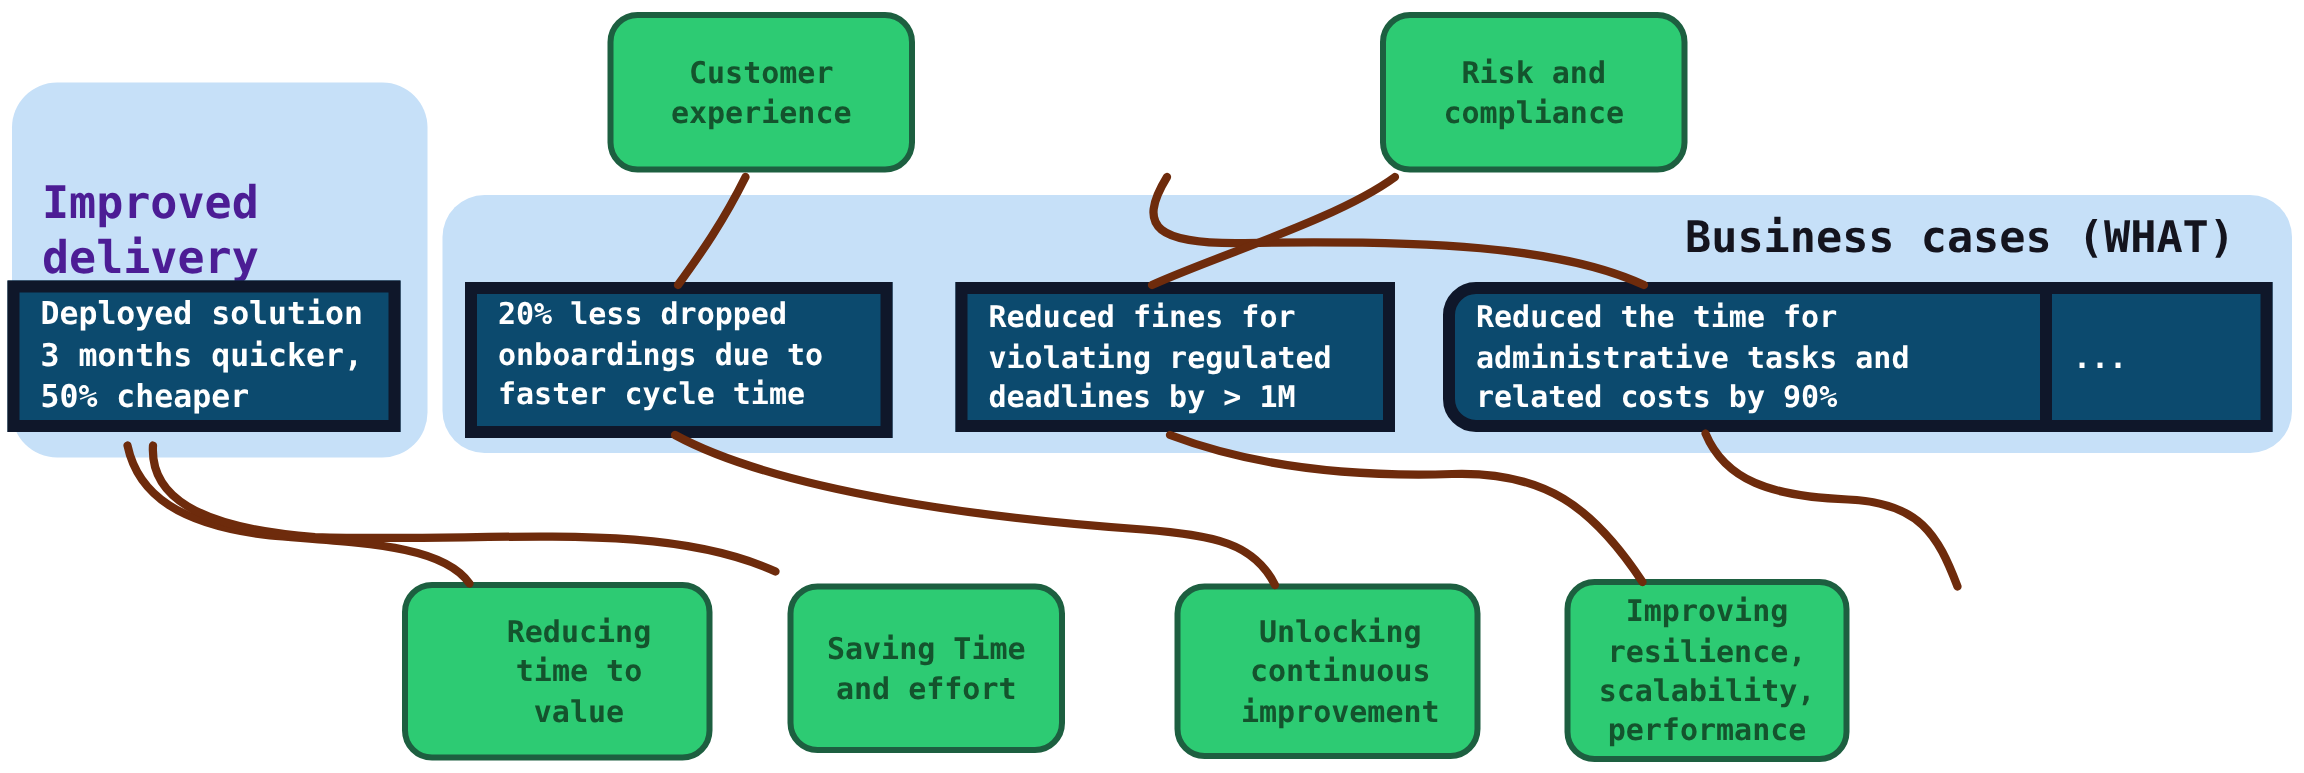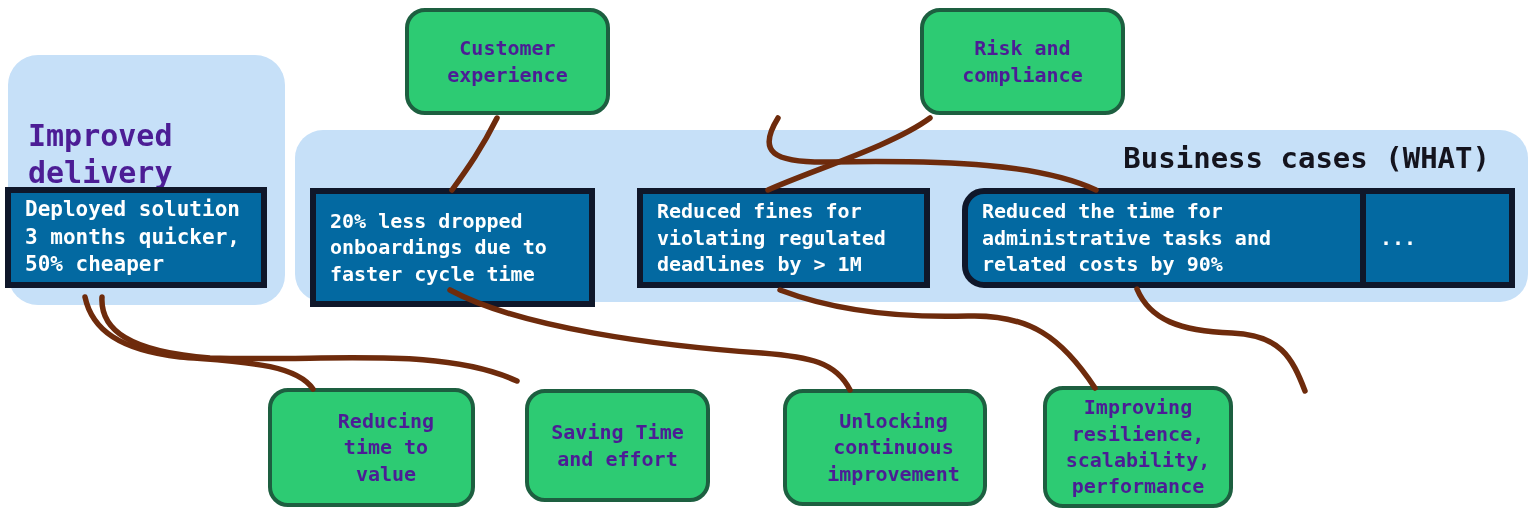--- a/index.html
+++ b/index.html
@@ -3,48 +3,48 @@
 <meta charset="utf-8">
 <style>
   html,body{margin:0;padding:0;background:#ffffff;}
   .canvas{
     position:relative;width:1536px;height:515px;background:#ffffff;overflow:hidden;
     font-family:"DejaVu Sans Mono","Liberation Mono",monospace;font-weight:700;
   }
   .pill{
     position:absolute;background:#2dcb73;border:4px solid #1d5f40;border-radius:20px;
     display:flex;align-items:center;justify-content:center;box-sizing:border-box;
-    color:#4c1d95;text-align:center;
+    color:#14532d;text-align:center;
   }
   .pill .label{white-space:pre-line;font-size:20px;line-height:1.32;}
   .panel{position:absolute;background:#c6e0f8;border-radius:28px;box-sizing:border-box;}
   .panel-title{
     position:absolute;color:#4c1d95;white-space:pre-line;font-size:30px;line-height:1.22;margin-top:48px;
   }
   .cases-title{
     position:absolute;color:#14141e;font-size:29px;line-height:1.1;white-space:pre;
   }
   .case-card{
-    position:absolute;background:#0369a1;border:6px solid #0f172a;box-sizing:border-box;
+    position:absolute;background:#0c4a6e;border:8px solid #0f172a;box-sizing:border-box;
     display:flex;align-items:center;color:#ffffff;padding:8px 14px;
   }
   .case-card .label{white-space:pre-line;font-size:20px;line-height:1.33;}
   .case-card.left-card .label{font-size:21px;}
   svg.connectors{position:absolute;left:0;top:0;z-index:6;pointer-events:none;}
   svg.connectors path{fill:none;stroke:#6e2b0c;stroke-width:5.5;stroke-linecap:round;}
   
   #driver-1{left:405px;top:8px;width:205px;height:107px;}
   #driver-2{left:663px;top:8px;width:207px;height:107px;}
   #driver-3{left:920px;top:8px;width:205px;height:107px;}
   #panel-left{left:8px;top:55px;width:277px;height:250px;border-radius:30px;}
   #panel-left-title{left:28px;top:70px;}
   #card-deployed{left:5px;top:187px;width:262px;height:101px;z-index:3;}
   #panel-cases{left:295px;top:130px;width:1233px;height:172px;}
   #cases-title{top:143px;right:46px;text-align:right;}
-  #case-1{left:310px;top:188px;width:285px;height:119px;z-index:3;}
+  #case-1{left:310px;top:188px;width:285px;height:104px;z-index:3;align-items:flex-end;}
   #case-2{left:637px;top:188px;width:293px;height:100px;z-index:3;}
   #case-3{left:962px;top:188px;width:428px;height:100px;z-index:3;border-radius:22px;}
   #case-4{left:1360px;top:188px;width:155px;height:100px;z-index:3;}
   #benefit-1{left:268px;top:388px;width:207px;height:119px;padding-left:29px;}
   #benefit-2{left:525px;top:389px;width:185px;height:113px;}
   #benefit-3{left:783px;top:389px;width:204px;height:117px;padding-left:17px;}
   #benefit-4{left:1043px;top:386px;width:190px;height:122px;}
   #benefit-5{left:1298px;top:389px;width:209px;height:117px;}
 </style>
 </head>

